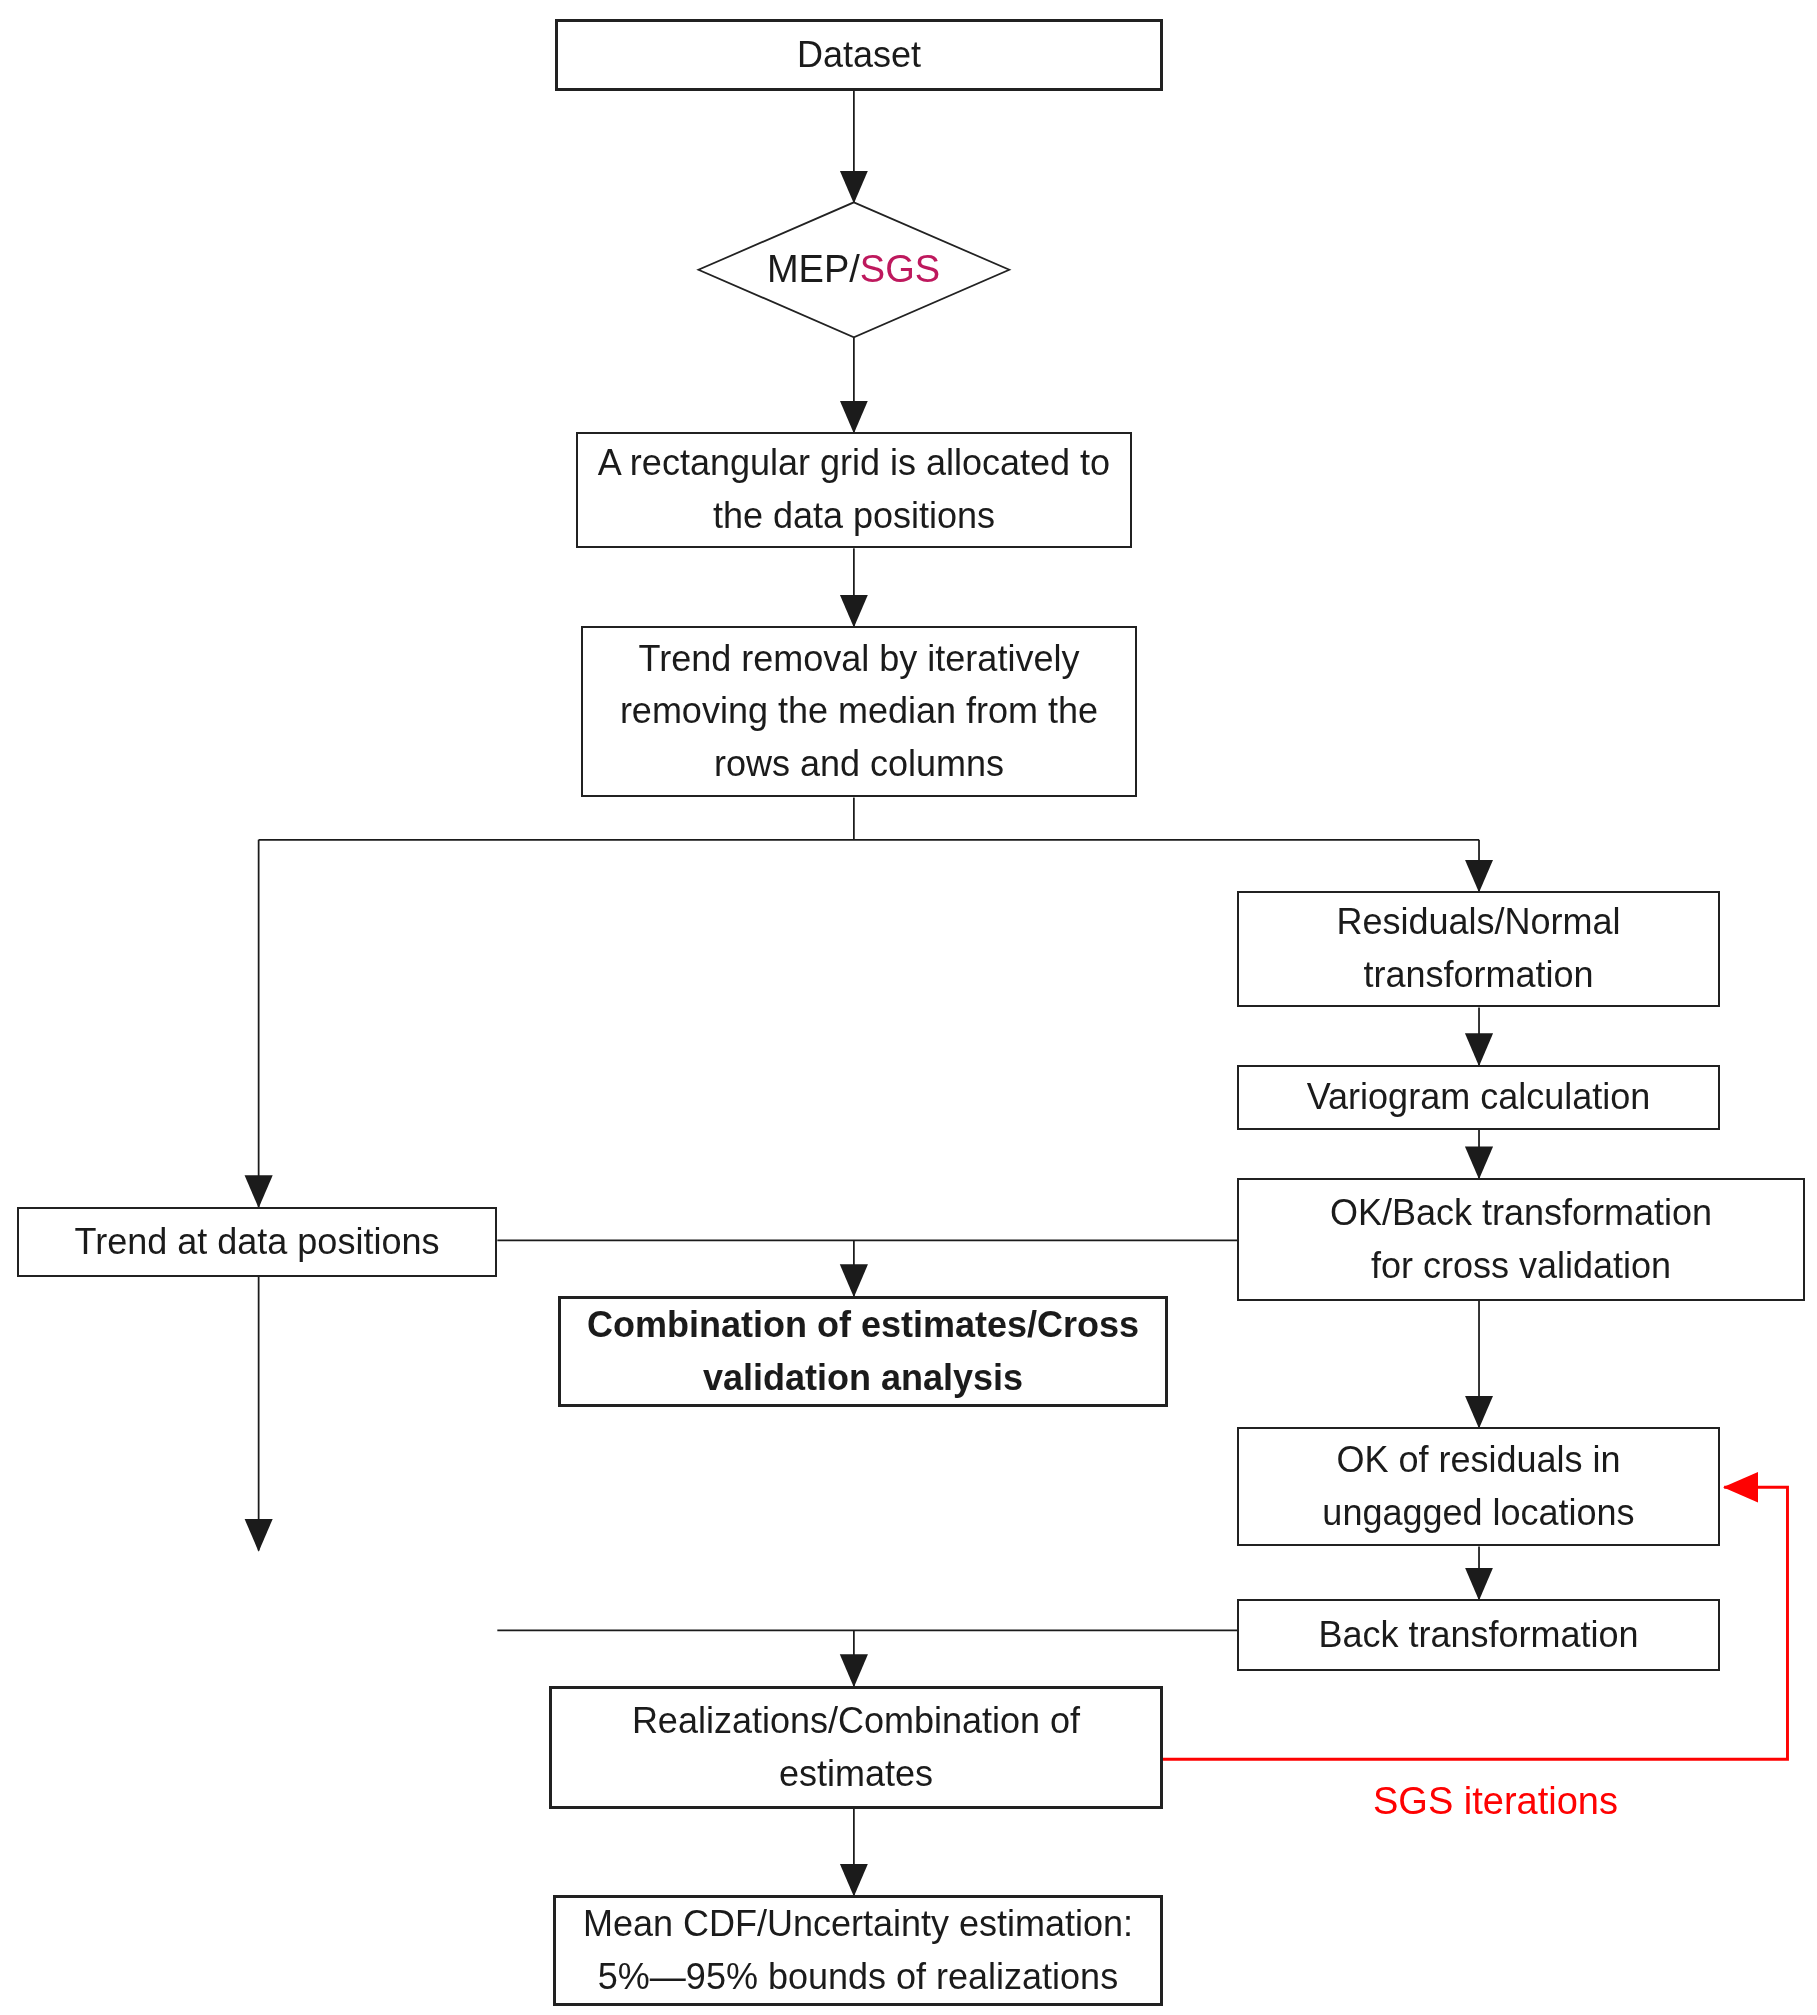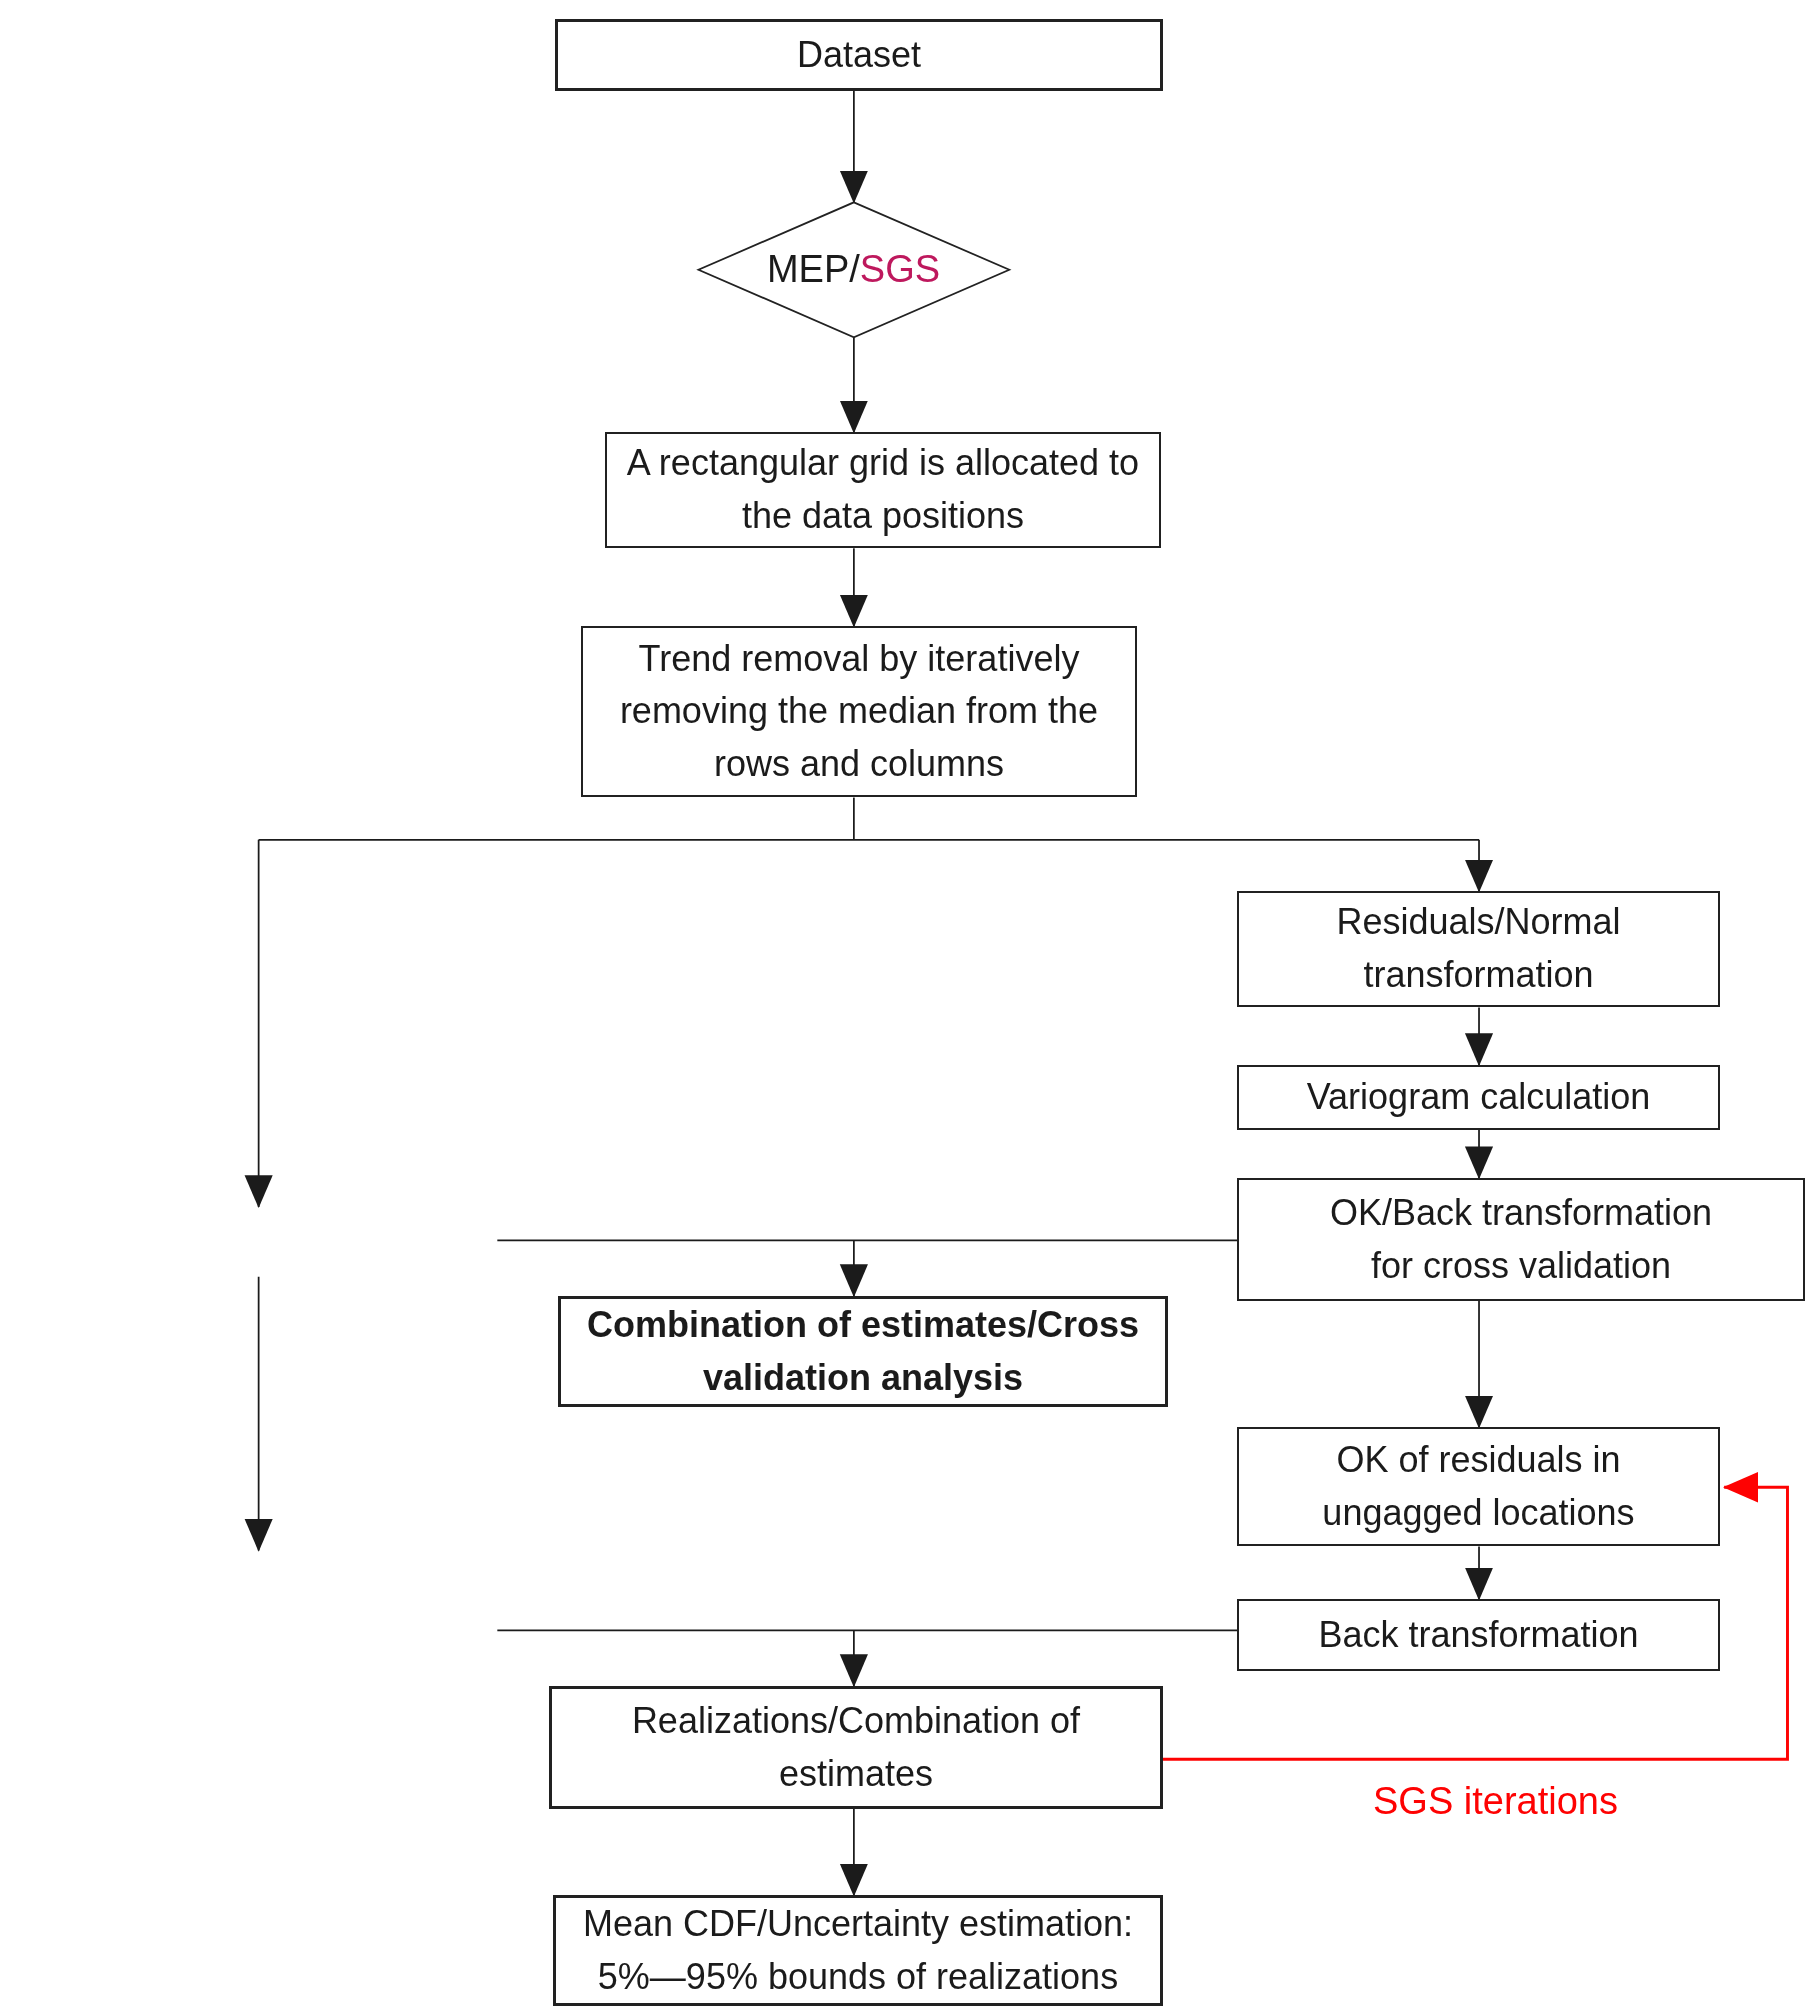--- a/index.html
+++ b/index.html
@@ -59,21 +59,21 @@
     left: 1290px;
     top: 1780px;
     width: 411px;
     text-align: center;
     font-size: 38px;
     color: #fe0202;
   }
 
   
   .n-dataset          { left: 555px;  top: 19.4px;   width: 608px; height: 72px; }
-  .n-grid             { left: 605px;  top: 432px;  width: 556px;  height: 116px; }
+  .n-grid             { left: 576px;  top: 432px;  width: 556px;  height: 116px; }
   .n-trend-removal    { left: 581px;  top: 626px; width: 556px;  height: 171px; }
   .n-residuals        { left: 1237px; top: 891px; width: 483px;  height: 116px; }
   .n-variogram        { left: 1237px; top: 1065px; width: 483px;  height: 65px; }
   .n-ok-back          { left: 1237px; top: 1178px; width: 568px;  height: 123px; }
   .n-trend-at-data    { left: 17px;   top: 1207px; width: 480px;  height: 70px; }
   .n-combination      { left: 558px;  top: 1296px; width: 610px; height: 111px; font-weight: bold; }
   .n-trend-estimation { left: 17px;   top: 1551px; width: 480px;  height: 155px; }
   .n-ok-residuals     { left: 1237px; top: 1427px; width: 483px;  height: 119px; }
   .n-back-transform   { left: 1237px; top: 1599px; width: 483px;  height: 72px; }
   .n-realizations     { left: 549px;  top: 1686px; width: 614px; height: 123px; }
@@ -134,20 +134,21 @@
 rows and columns</div>
 
   <div class="node thin n-residuals">Residuals/Normal
 transformation</div>
 
   <div class="node thin n-variogram">Variogram calculation</div>
 
   <div class="node thin n-ok-back">OK/Back transformation
 for cross validation</div>
 
+  <div class="node n-trend-at-data">Trend at data positions</div>
 
   <div class="node heavy n-combination">Combination of estimates/Cross
 validation analysis</div>
 
 
   <div class="node n-ok-residuals">OK of residuals in
 ungagged locations</div>
 
   <div class="node n-back-transform">Back transformation</div>
 

